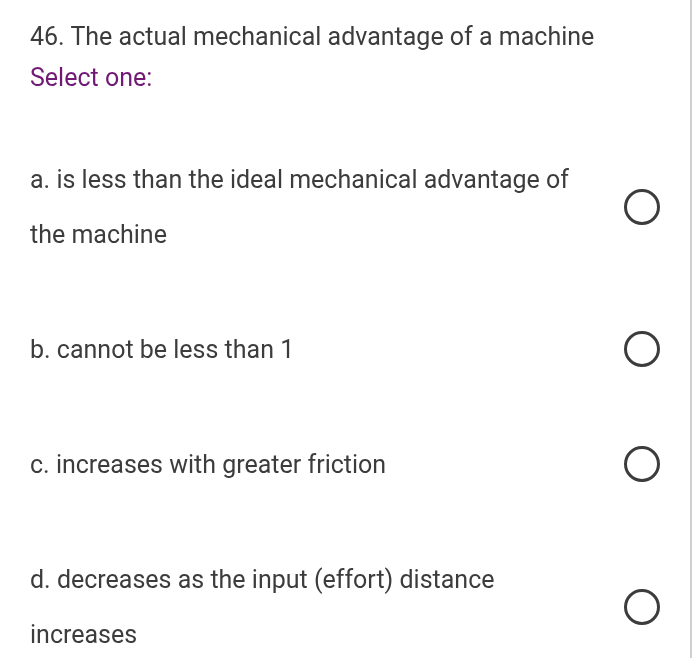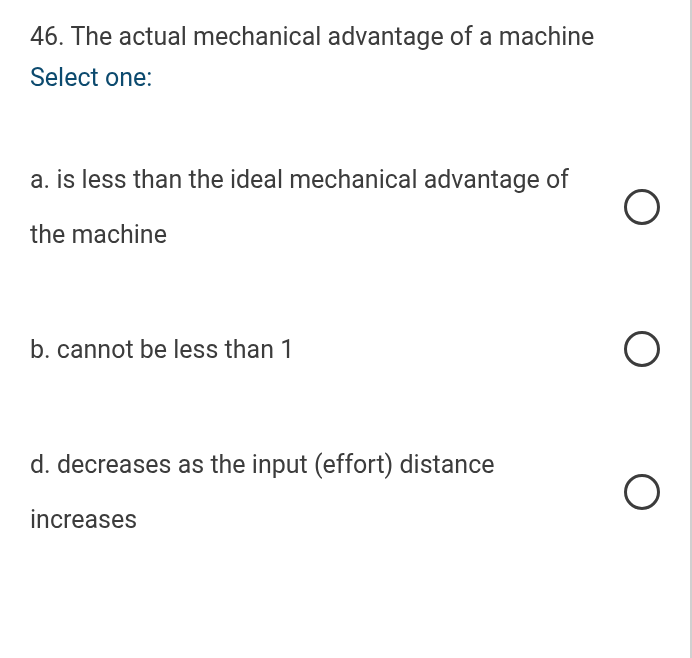--- a/index.html
+++ b/index.html
@@ -21,21 +21,21 @@
     }
     .question-text {
       font-size: 25px;
       color: #3c3c3c;
       line-height: 1.55;
       font-weight: 400;
       margin-bottom: 6px;
     }
     .select-one {
       font-size: 25px;
-      color: #0c4a6e;
+      color: #701a75;
       font-weight: 400;
       margin-bottom: 60px;
     }
     .option-row {
       display: flex;
       align-items: center;
       justify-content: space-between;
       margin-bottom: 60px;
     }
     .option-row:last-child {
@@ -69,18 +69,22 @@
   <div class="option-row">
     <div class="option-text">a. is less than the ideal mechanical advantage of the machine</div>
     <div class="radio-circle"></div>
   </div>
 
   <div class="option-row">
     <div class="option-text">b. cannot be less than 1</div>
     <div class="radio-circle"></div>
   </div>
 
+  <div class="option-row">
+    <div class="option-text">c. increases with greater friction</div>
+    <div class="radio-circle"></div>
+  </div>
 
   <div class="option-row">
     <div class="option-text">d. decreases as the input (effort) distance increases</div>
     <div class="radio-circle"></div>
   </div>
 </div>
 
 </body></html>

